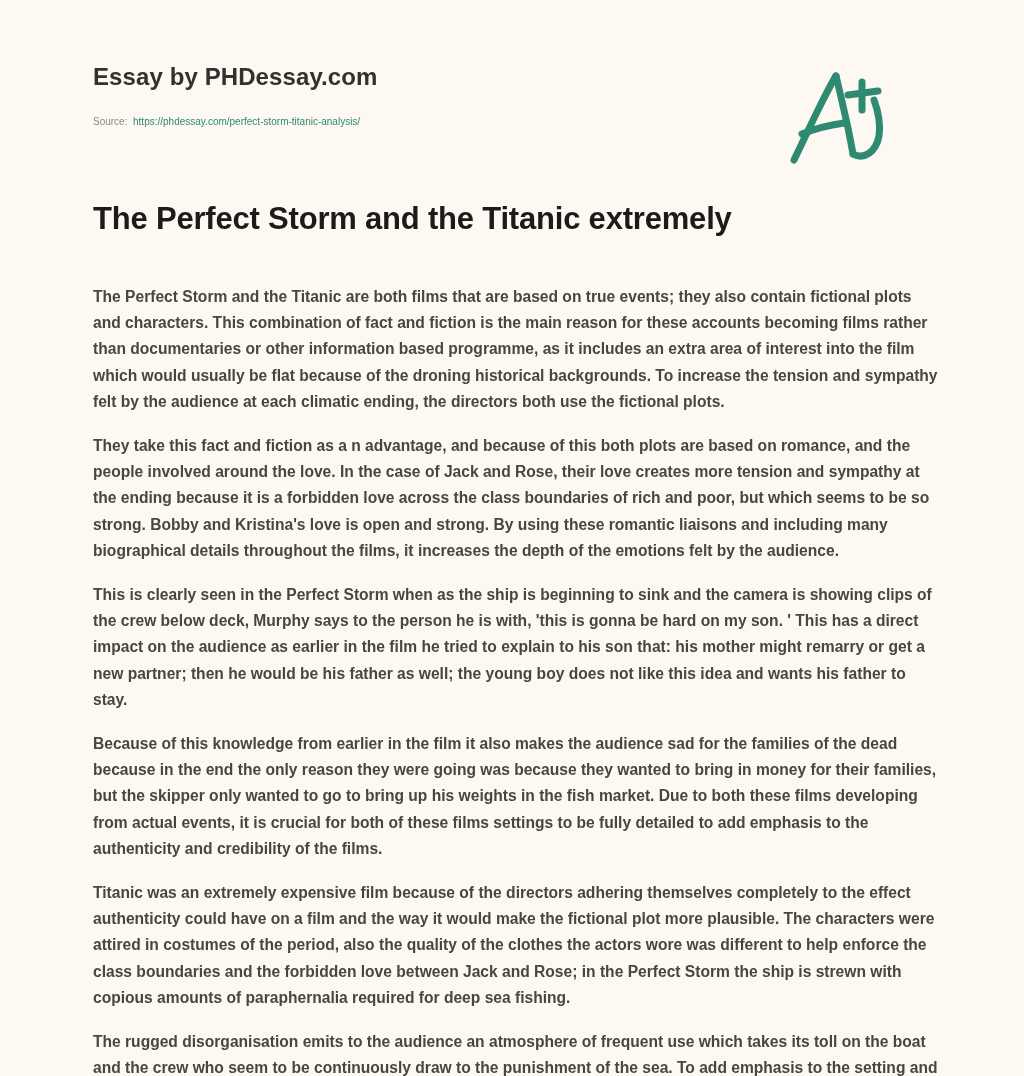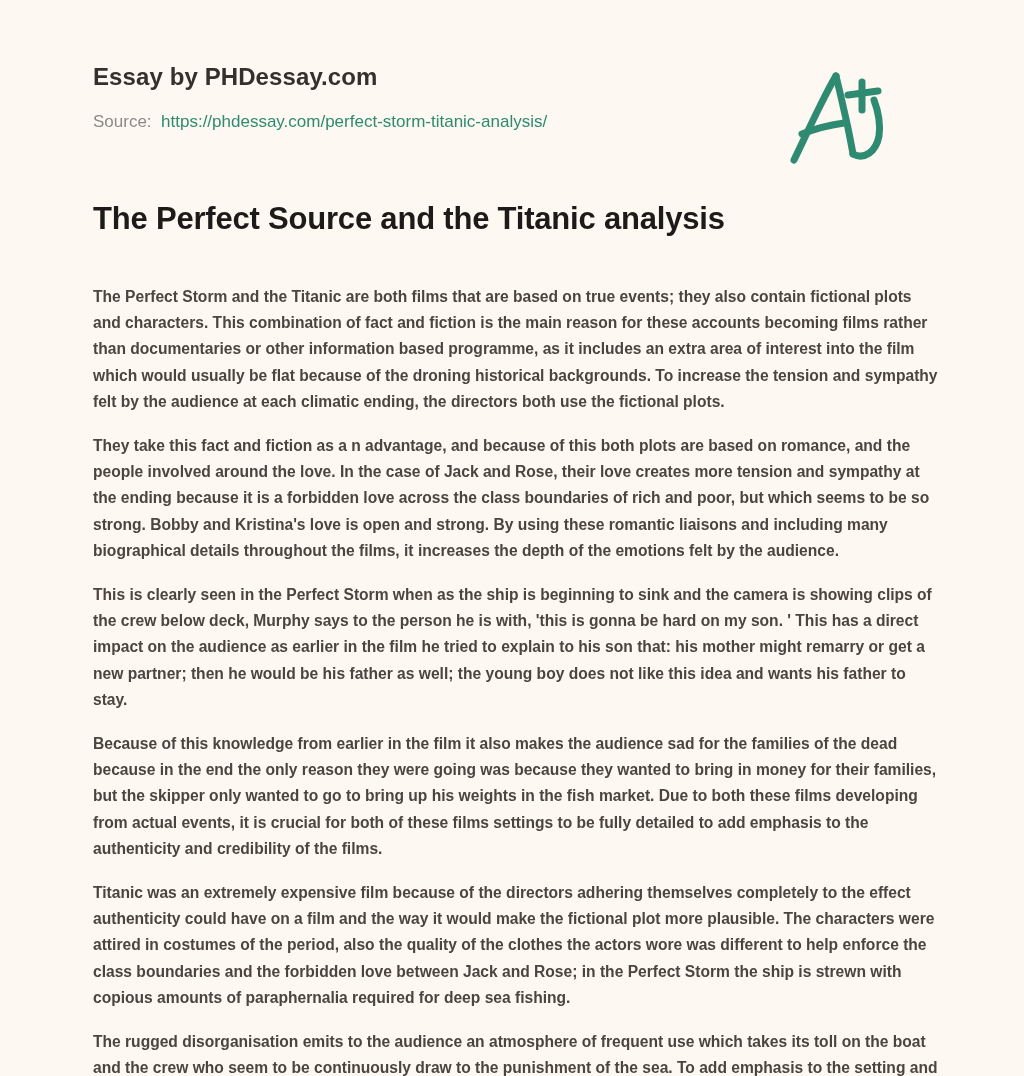--- a/index.html
+++ b/index.html
@@ -36,21 +36,21 @@
     font-weight: bold;
     color: #33302e;
     letter-spacing: 0.1px;
     line-height: 30px;
     margin: 0 0 0 13px;
     white-space: nowrap;
   }
 
   .source-line {
     margin: 20px 0 0 13px;
-    font-size: 17px;
+    font-size: 10px;
     line-height: 20px;
     white-space: nowrap;
   }
   .source-label {
     color: #8a8a8a;
   }
   .source-url {
     color: #2e8b72;
     text-decoration: none;
   }
@@ -123,21 +123,21 @@
         <path d="M69 90 C 80 96, 92 88, 95 72 C 97 58, 93 44, 90 36" stroke-width="7"></path>
 
         <path d="M78 18 L 78 46" stroke-width="7"></path>
 
         <path d="M64 31 L 94 27" stroke-width="7"></path>
       </svg>
     </div>
 
   </div>
 
-  <h1 class="doc-title">The Perfect Source and the Titanic analysis</h1>
+  <h1 class="doc-title">The Perfect Storm and the Titanic extremely</h1>
 
   <div class="article">
     <p>The Perfect Storm and the Titanic are both films that are based on true events; they also contain fictional plots and characters. This combination of fact and fiction is the main reason for these accounts becoming films rather than documentaries or other information based programme, as it includes an extra area of interest into the film which would usually be flat because of the droning historical backgrounds. To increase the tension and sympathy felt by the audience at each climatic ending, the directors both use the fictional plots.</p>
     <p>They take this fact and fiction as a n advantage, and because of this both plots are based on romance, and the people involved around the love. In the case of Jack and Rose, their love creates more tension and sympathy at the ending because it is a forbidden love across the class boundaries of rich and poor, but which seems to be so strong. Bobby and Kristina's love is open and strong. By using these romantic liaisons and including many biographical details throughout the films, it increases the depth of the emotions felt by the audience.</p>
     <p>This is clearly seen in the Perfect Storm when as the ship is beginning to sink and the camera is showing clips of the crew below deck, Murphy says to the person he is with, 'this is gonna be hard on my son. ' This has a direct impact on the audience as earlier in the film he tried to explain to his son that: his mother might remarry or get a new partner; then he would be his father as well; the young boy does not like this idea and wants his father to stay.</p>
     <p>Because of this knowledge from earlier in the film it also makes the audience sad for the families of the dead because in the end the only reason they were going was because they wanted to bring in money for their families, but the skipper only wanted to go to bring up his weights in the fish market. Due to both these films developing from actual events, it is crucial for both of these films settings to be fully detailed to add emphasis to the authenticity and credibility of the films.</p>
     <p>Titanic was an extremely expensive film because of the directors adhering themselves completely to the effect authenticity could have on a film and the way it would make the fictional plot more plausible. The characters were attired in costumes of the period, also the quality of the clothes the actors wore was different to help enforce the class boundaries and the forbidden love between Jack and Rose; in the Perfect Storm the ship is strewn with copious amounts of paraphernalia required for deep sea fishing.</p>
     <p>The rugged disorganisation emits to the audience an atmosphere of frequent use which takes its toll on the boat and the crew who seem to be continuously draw to the punishment of the sea. To add emphasis to the setting and feeling of hopelessness when the Titanic begins to sink, a short clip is included. It only lasts for a couple of seconds but that is enough for it to have an impact on the audience. It</p>
   </div>
 

